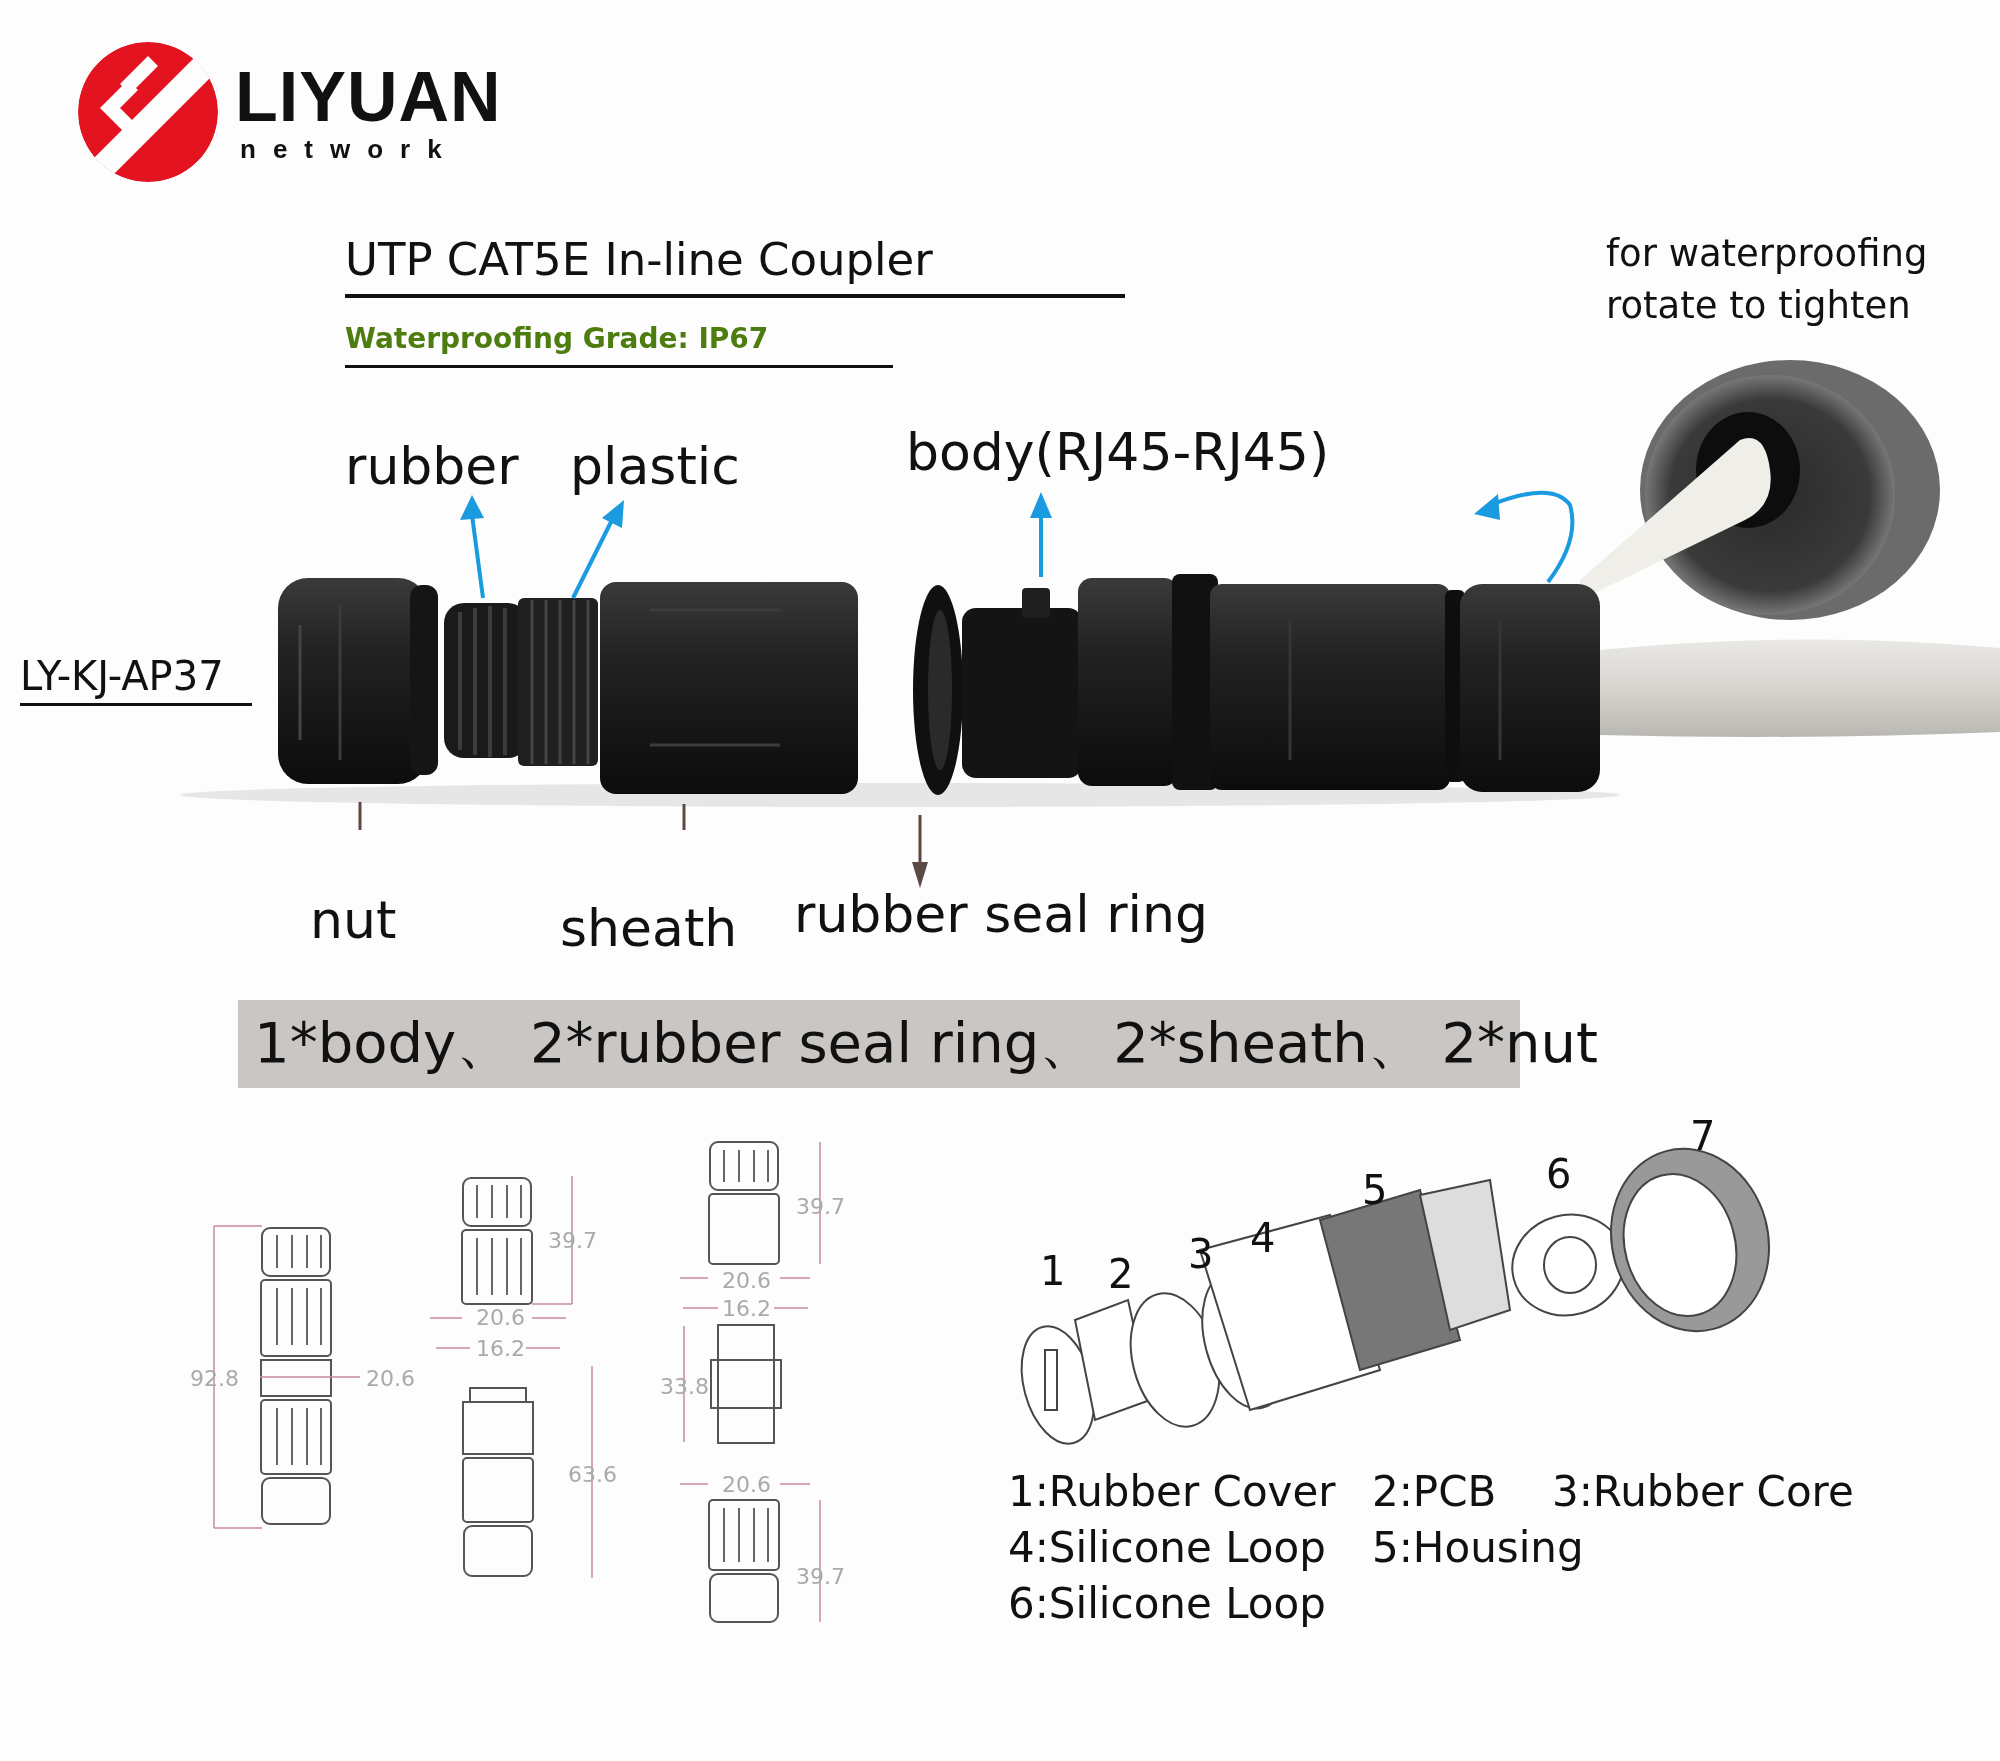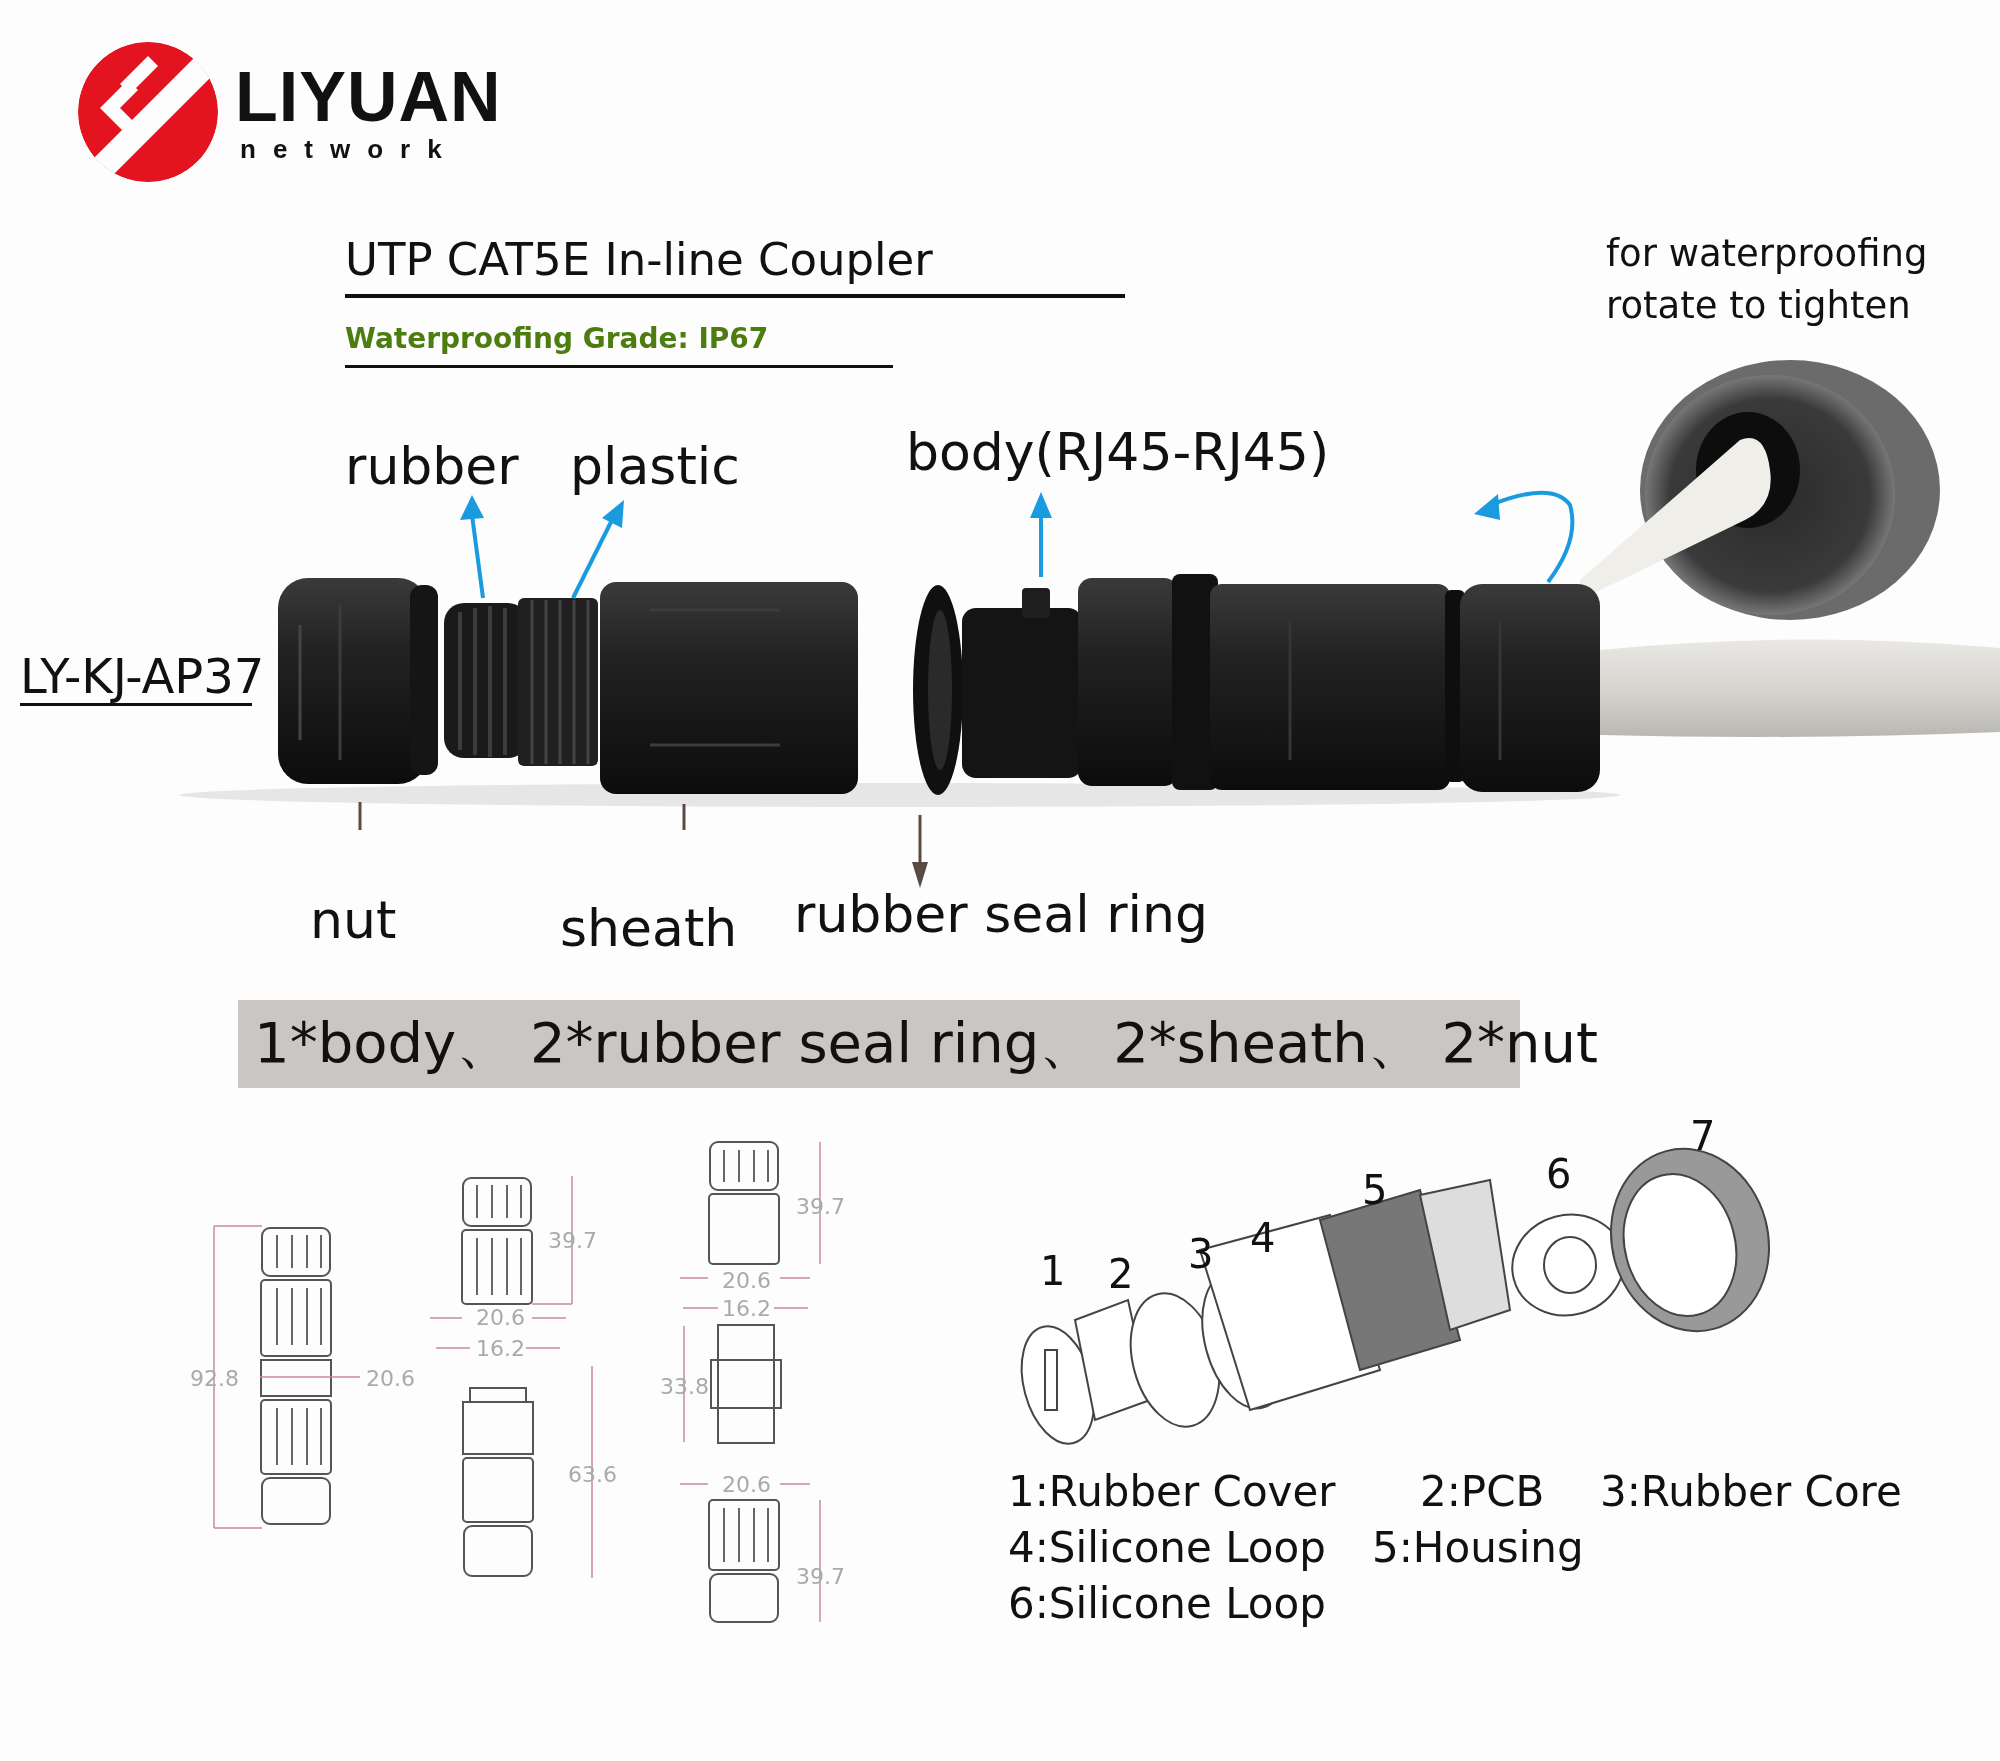--- a/index.html
+++ b/index.html
@@ -28,40 +28,40 @@
     .note { left: 1606px; top: 228px; font-size: 37px; line-height: 52px; color: #111; }
 
     
     .lbl { font-size: 52px; line-height: 56px; color: #111; }
     .lbl-rubber { left: 345px; top: 438px; }
     .lbl-plastic { left: 570px; top: 438px; }
     .lbl-body { left: 906px; top: 424px; }
     .lbl-nut { left: 310px; top: 892px; }
     .lbl-sheath { left: 560px; top: 900px; }
     .lbl-seal { left: 794px; top: 886px; }
-    .model { left: 20px; top: 654px; font-size: 48px; line-height: 44px; color: #111; }
+    .model { left: 20px; top: 654px; font-size: 40px; line-height: 44px; color: #111; }
     .model-rule { left: 20px; top: 703px; width: 232px; height: 3px; background: #111; }
 
     
     .photo { left: 0; top: 360px; width: 2000px; height: 470px; }
 
     
     .band { left: 238px; top: 1000px; width: 1282px; height: 88px; background: #c9c6c3; }
     .band-text { left: 254px; top: 1010px; font-size: 56px; line-height: 66px; color: #111; white-space: nowrap; }
 
     
     .drawings { left: 160px; top: 1130px; width: 720px; height: 540px; }
     .exploded { left: 1000px; top: 1100px; width: 800px; height: 360px; }
 
     
     .legend { left: 1008px; top: 1464px; font-size: 42px; line-height: 56px; color: #111; }
     .legend-row { display: flex; white-space: nowrap; }
     .legend-row span { display: inline-block; }
     .c1 { width: 364px; }
-    .c2 { width: 180px; margin-left: 48px; }
+    .c2 { width: 180px; }
     .c2w { width: auto; }
   </style>
 </head>
 <body>
 
 <svg class="abs logo-mark" viewBox="0 0 140 140">
   <defs>
     <clipPath id="lc">
         <circle cx="70" cy="70" r="70"></circle>
       </clipPath>

